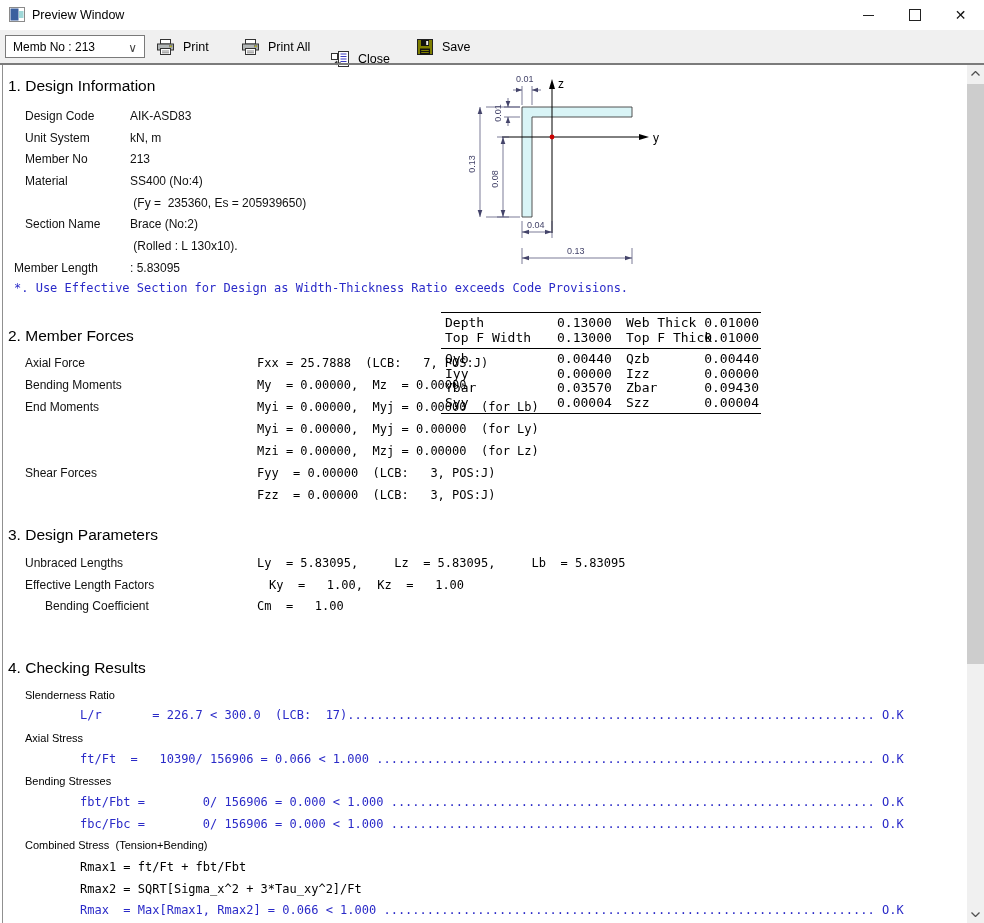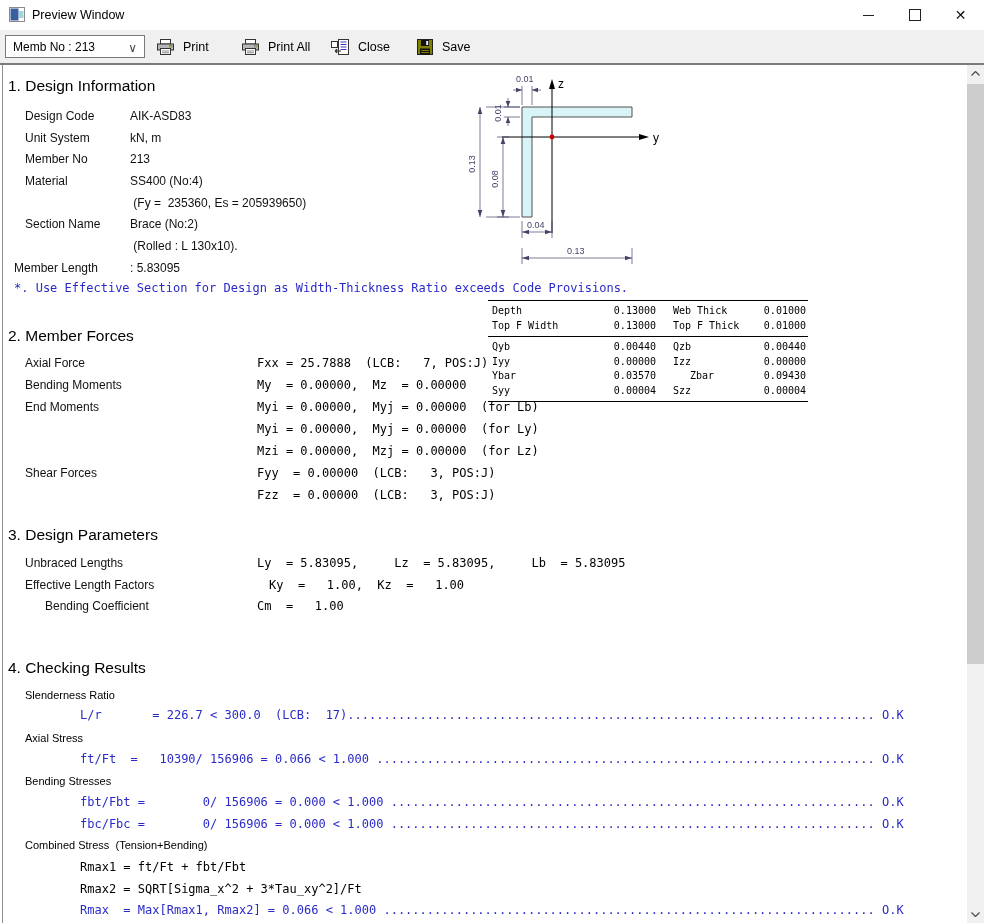--- a/index.html
+++ b/index.html
@@ -18,43 +18,43 @@
   .min-glyph{width:11px;height:0;border-top:1.6px solid #222;}
   .max-glyph{width:10px;height:10px;border:1.4px solid #222;background:#fff;}
   
   .toolbar{position:absolute;left:0;top:30px;width:984px;height:33px;background:#f0f0f0;}
   .combo{position:absolute;left:5px;top:5px;width:140px;height:23px;background:#fff;border:1px solid #7a7a7a;
          font-size:12px;line-height:22px;padding-left:7px;box-sizing:border-box;}
   .combo-chevron{position:absolute;right:7px;top:1px;color:#444;font-size:12px;}
   .tbtn{position:absolute;top:4px;height:25px;display:flex;align-items:center;gap:9px;font-size:12.5px;color:#000;cursor:default;}
   .tbtn.print{left:157px;}
   .tbtn.printall{left:242px;}
-  .tbtn.closeb{left:331px;}
+  .tbtn.closeb{left:331px;margin-top:12px;}
   .tbtn.saveb{left:417px;}
   .sep{position:absolute;left:0;top:63px;width:984px;height:2px;background:#7b7b7b;}
   
   .page-edge{position:absolute;left:2px;top:65px;width:1px;height:858px;background:#909090;}
   .scrollbar{position:absolute;left:967px;top:65px;width:17px;height:858px;background:#f0f0f0;}
   .sb-btn{position:absolute;left:0;width:17px;height:17px;display:flex;align-items:center;justify-content:center;background:#f0f0f0;}
   .sb-btn.up{top:0;}
   .sb-btn.down{bottom:0;}
   .sb-thumb{position:absolute;left:0;top:19px;width:17px;height:580px;background:#cdcdcd;}
   
   .h1{position:absolute;font-size:15.5px;color:#000;white-space:pre;}
   .lbl{position:absolute;font-size:12px;color:#111;white-space:pre;}
   .val{position:absolute;font-size:12px;color:#111;white-space:pre;}
   .mono{font-family:"DejaVu Sans Mono",monospace;font-size:12px;white-space:pre;}
   .blue{color:#2a2ac8;}
   .note{position:absolute;left:14px;top:281px;}
   .mftext{position:absolute;left:257px;}
   .sub{position:absolute;left:25px;font-size:11px;color:#000;white-space:pre;}
   .chk{position:absolute;left:80px;}
   
-  .proptable{position:absolute;left:441px;top:300px;width:320px;border-top:1px solid #000;
-             font-family:"DejaVu Sans Mono",monospace;font-size:10px;margin-left:47px;}
+  .proptable{position:absolute;left:441px;top:312px;width:320px;border-top:1px solid #000;
+             font-family:"DejaVu Sans Mono",monospace;font-size:13px;}
   .ptsec{padding:3px 0 3px 4px;border-bottom:1px solid #000;}
   .ptrow{display:grid;grid-template-columns:112px 52px 88px 62px;line-height:14.5px;white-space:pre;}
   .ptrow .pv{text-align:right;}
   
   .diagram{position:absolute;left:450px;top:66px;}
   .dimtext{font-family:"Liberation Sans",sans-serif;font-size:9px;fill:#44446a;}
   .axlabel{font-family:"Liberation Sans",sans-serif;font-size:12px;fill:#000;}
 </style>
 </head>
 <body>
@@ -251,21 +251,21 @@
     </div>
     <div class="ptrow">
       <span>Iyy</span>
       <span class="pv">0.00000</span>
       <span style="padding-left:17px">Izz</span>
       <span class="pv">0.00000</span>
     </div>
     <div class="ptrow">
       <span>Ybar</span>
       <span class="pv">0.03570</span>
-      <span style="padding-left:34px">Zbar</span>
+      <span style="padding-left:17px">Zbar</span>
       <span class="pv">0.09430</span>
     </div>
     <div class="ptrow">
       <span>Syy</span>
       <span class="pv">0.00004</span>
       <span style="padding-left:17px">Szz</span>
       <span class="pv">0.00004</span>
     </div>
   </div>
 </div>

